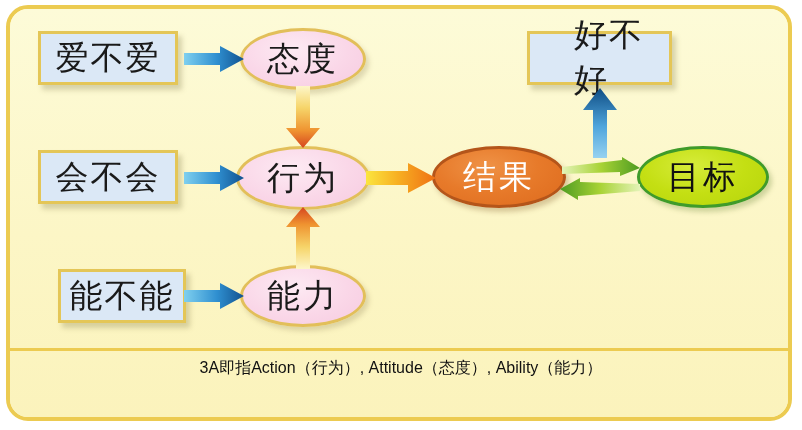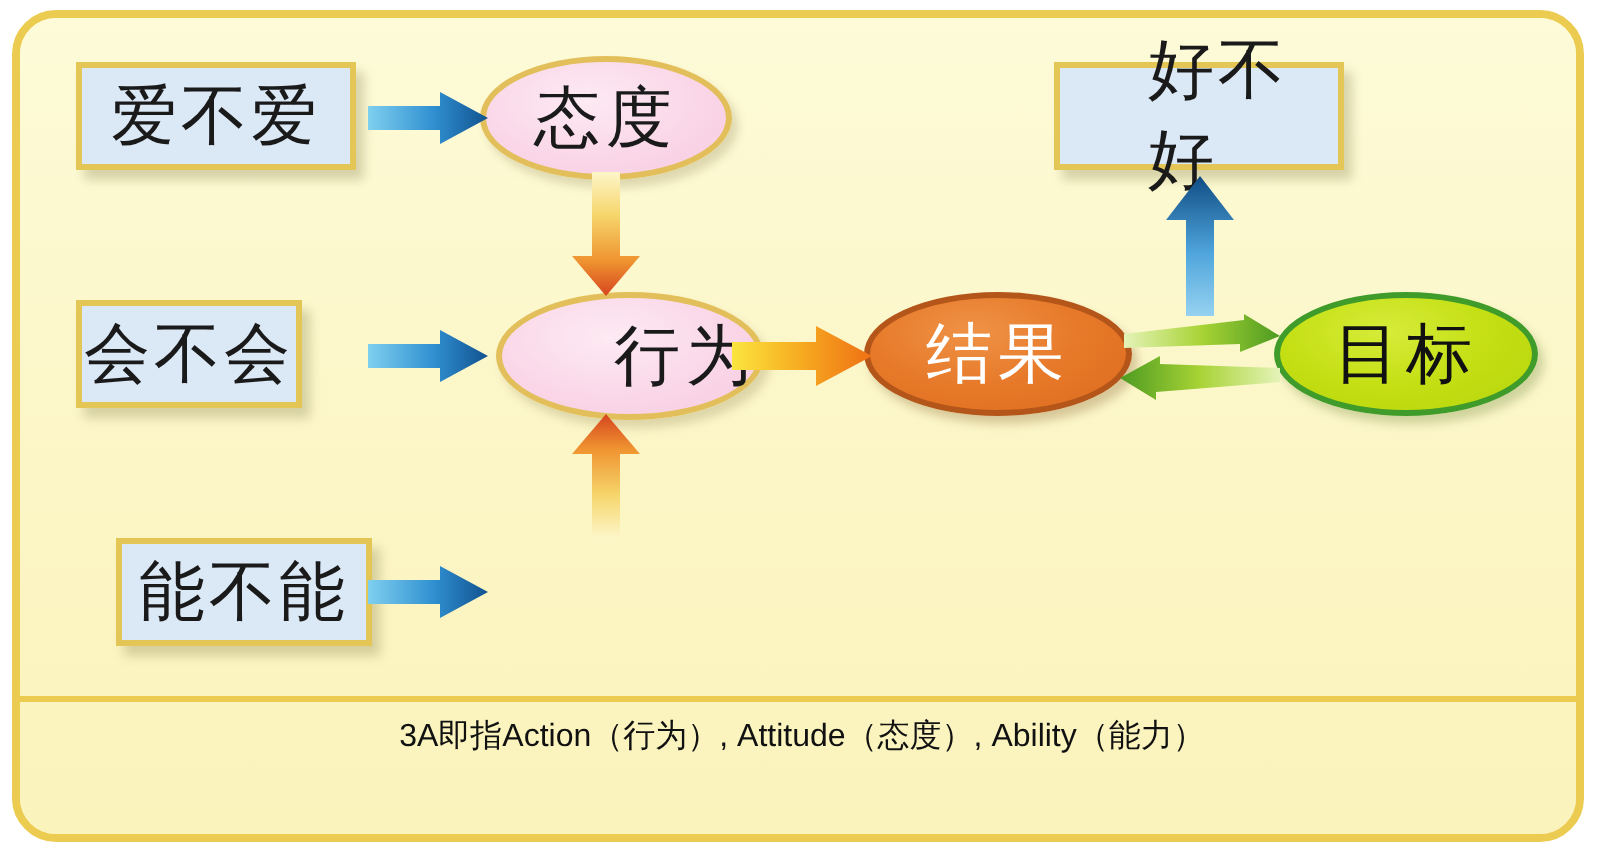--- a/index.html
+++ b/index.html
@@ -137,40 +137,43 @@
   <div class="frame">
     <div class="frame-inner-sheen"></div>
   </div>
 
   <div class="divider"></div>
 
   <div class="qbox nosel" style="left:38px; top:31px; width:140px; height:54px;">
     <span>爱不爱</span>
   </div>
 
-  <div class="qbox nosel" style="left:38px; top:150px; width:113px; height:54px;">
+  <div class="qbox nosel" style="left:38px; top:150px; width:140px; height:54px;">
     <span>会不会</span>
   </div>
 
   <div class="qbox nosel" style="left:38px; top:269px; width:128px; height:54px;margin-left:20px;">
     <span>能不能</span>
   </div>
 
   <div class="qbox nosel" style="left:527px; top:31px; width:145px; height:54px;padding-left:44px;">
     <span>好不好</span>
   </div>
 
   <div class="ellipse pink nosel" style="left:240px; top:28px; width:126px; height:62px;">
     <span>态度</span>
   </div>
 
-  <div class="ellipse pink nosel" style="left:248px; top:146px; width:134px; height:64px;justify-content:flex-end;">
+  <div class="ellipse pink nosel" style="left:236px; top:146px; width:134px; height:64px;">
     <span>行为</span>
   </div>
 
+  <div class="ellipse pink nosel" style="left:240px; top:265px; width:126px; height:62px;">
+    <span>能力</span>
+  </div>
 
   <div class="ellipse orange nosel" style="left:432px; top:146px; width:134px; height:62px;justify-content:center;">
     <span>结果</span>
   </div>
 
   <div class="ellipse green nosel" style="left:637px; top:146px; width:132px; height:62px;align-items:center;">
     <span>目标</span>
   </div>
 
   <svg class="arrow-svg" style="left:184px; top:44px;" width="62" height="30" viewBox="0 0 62 30">

